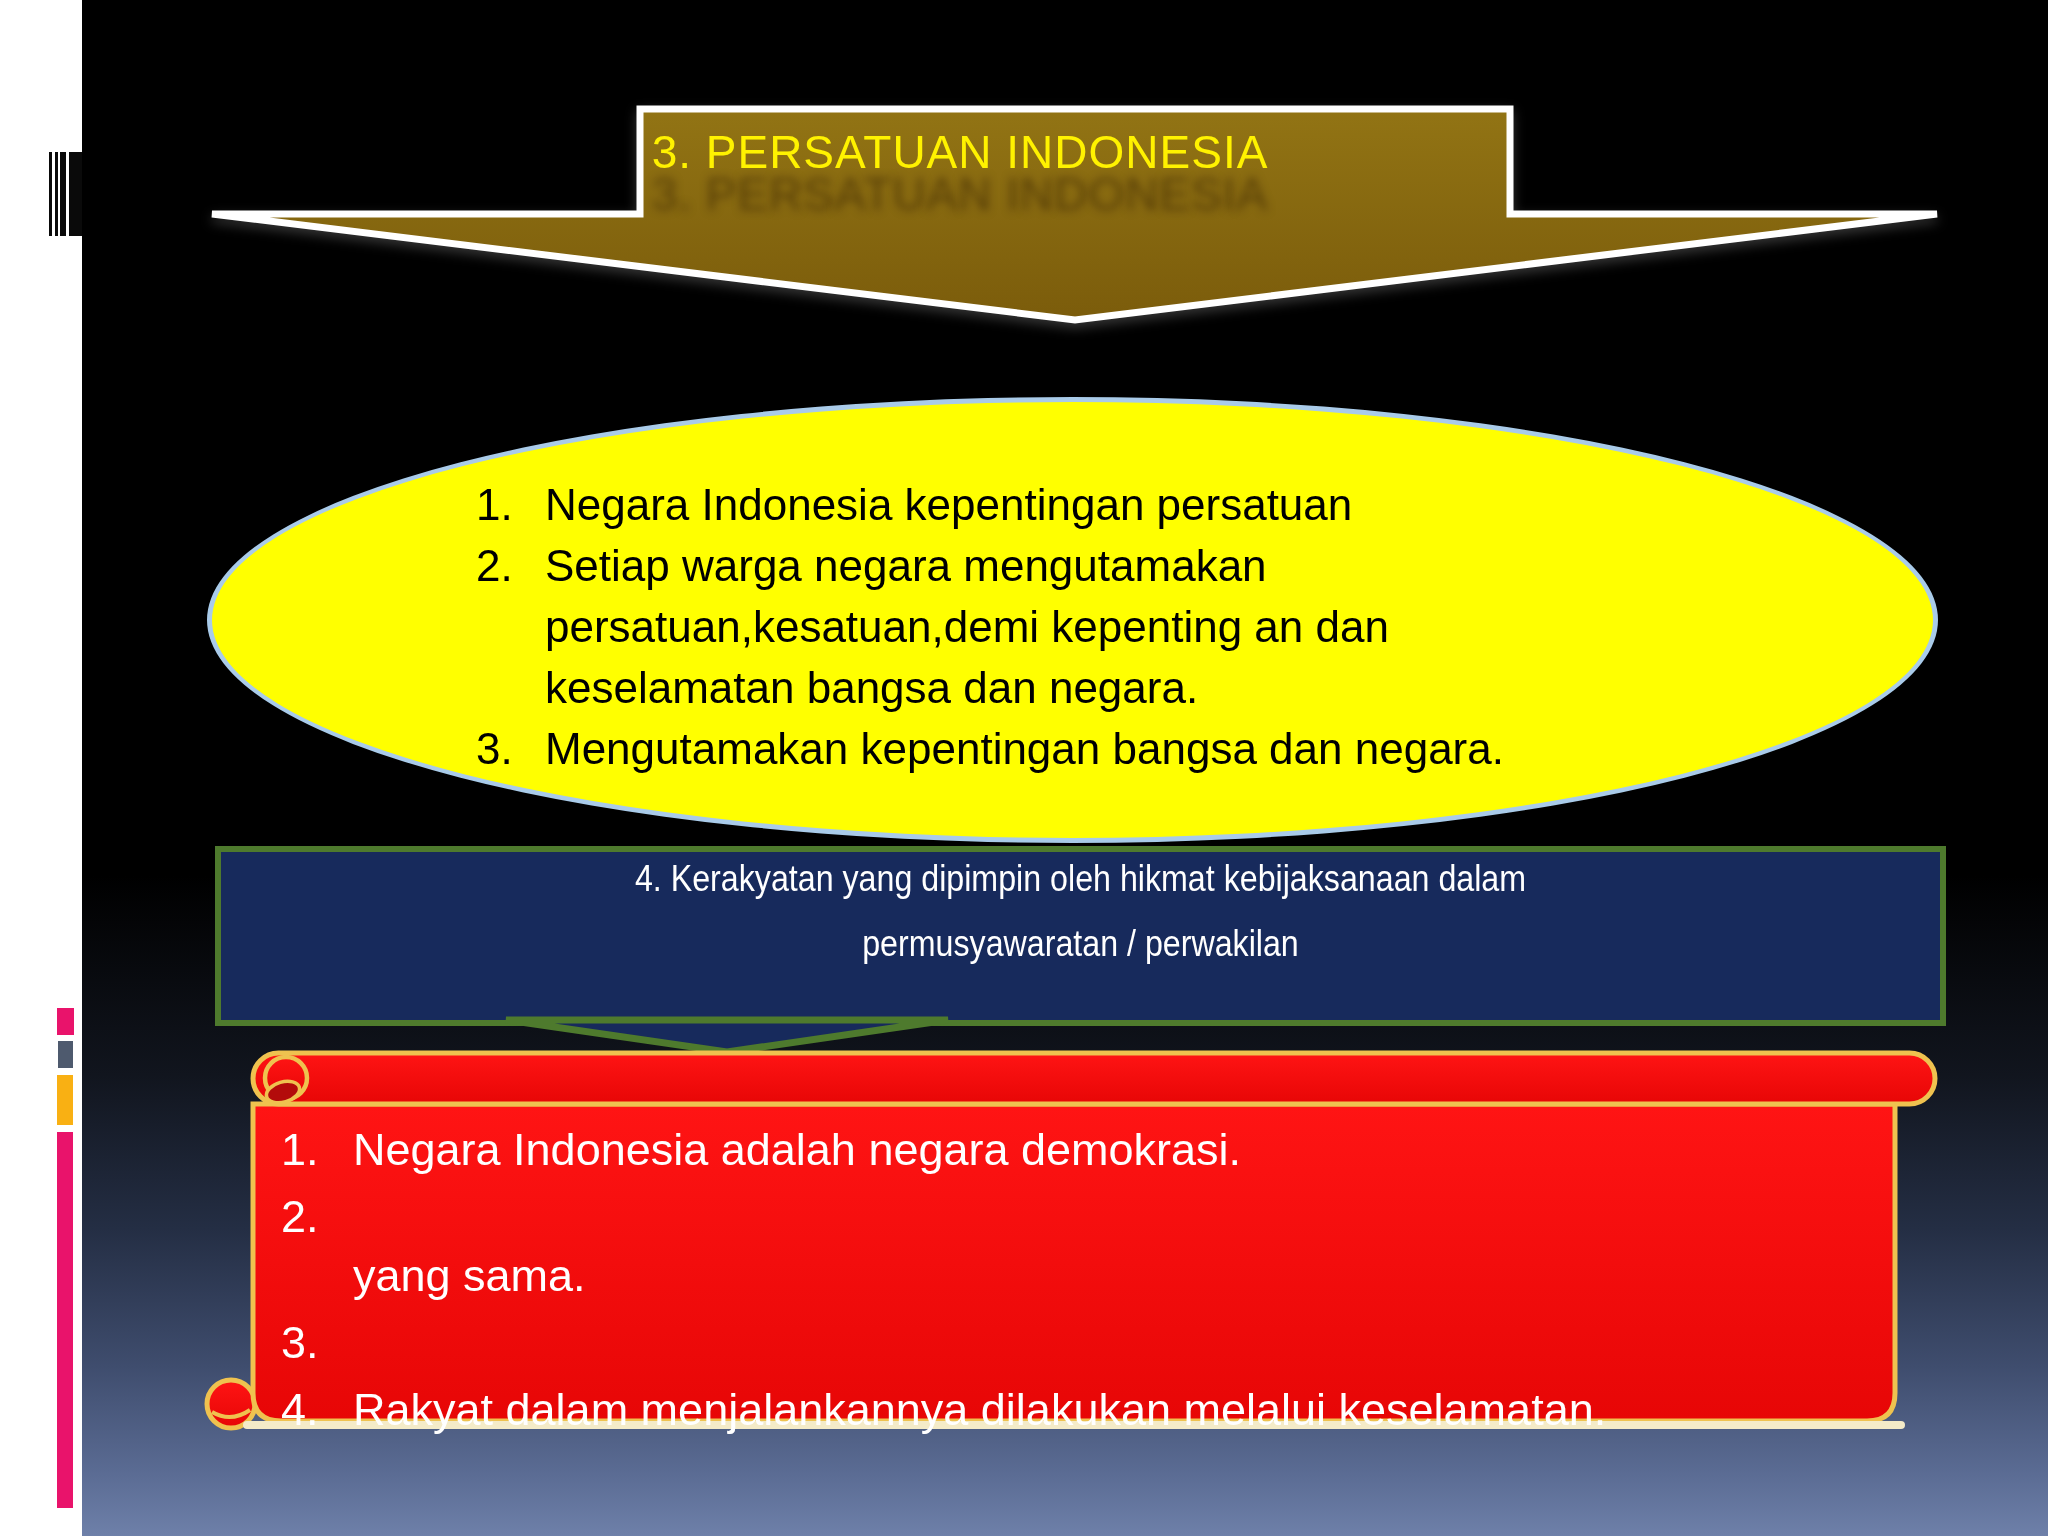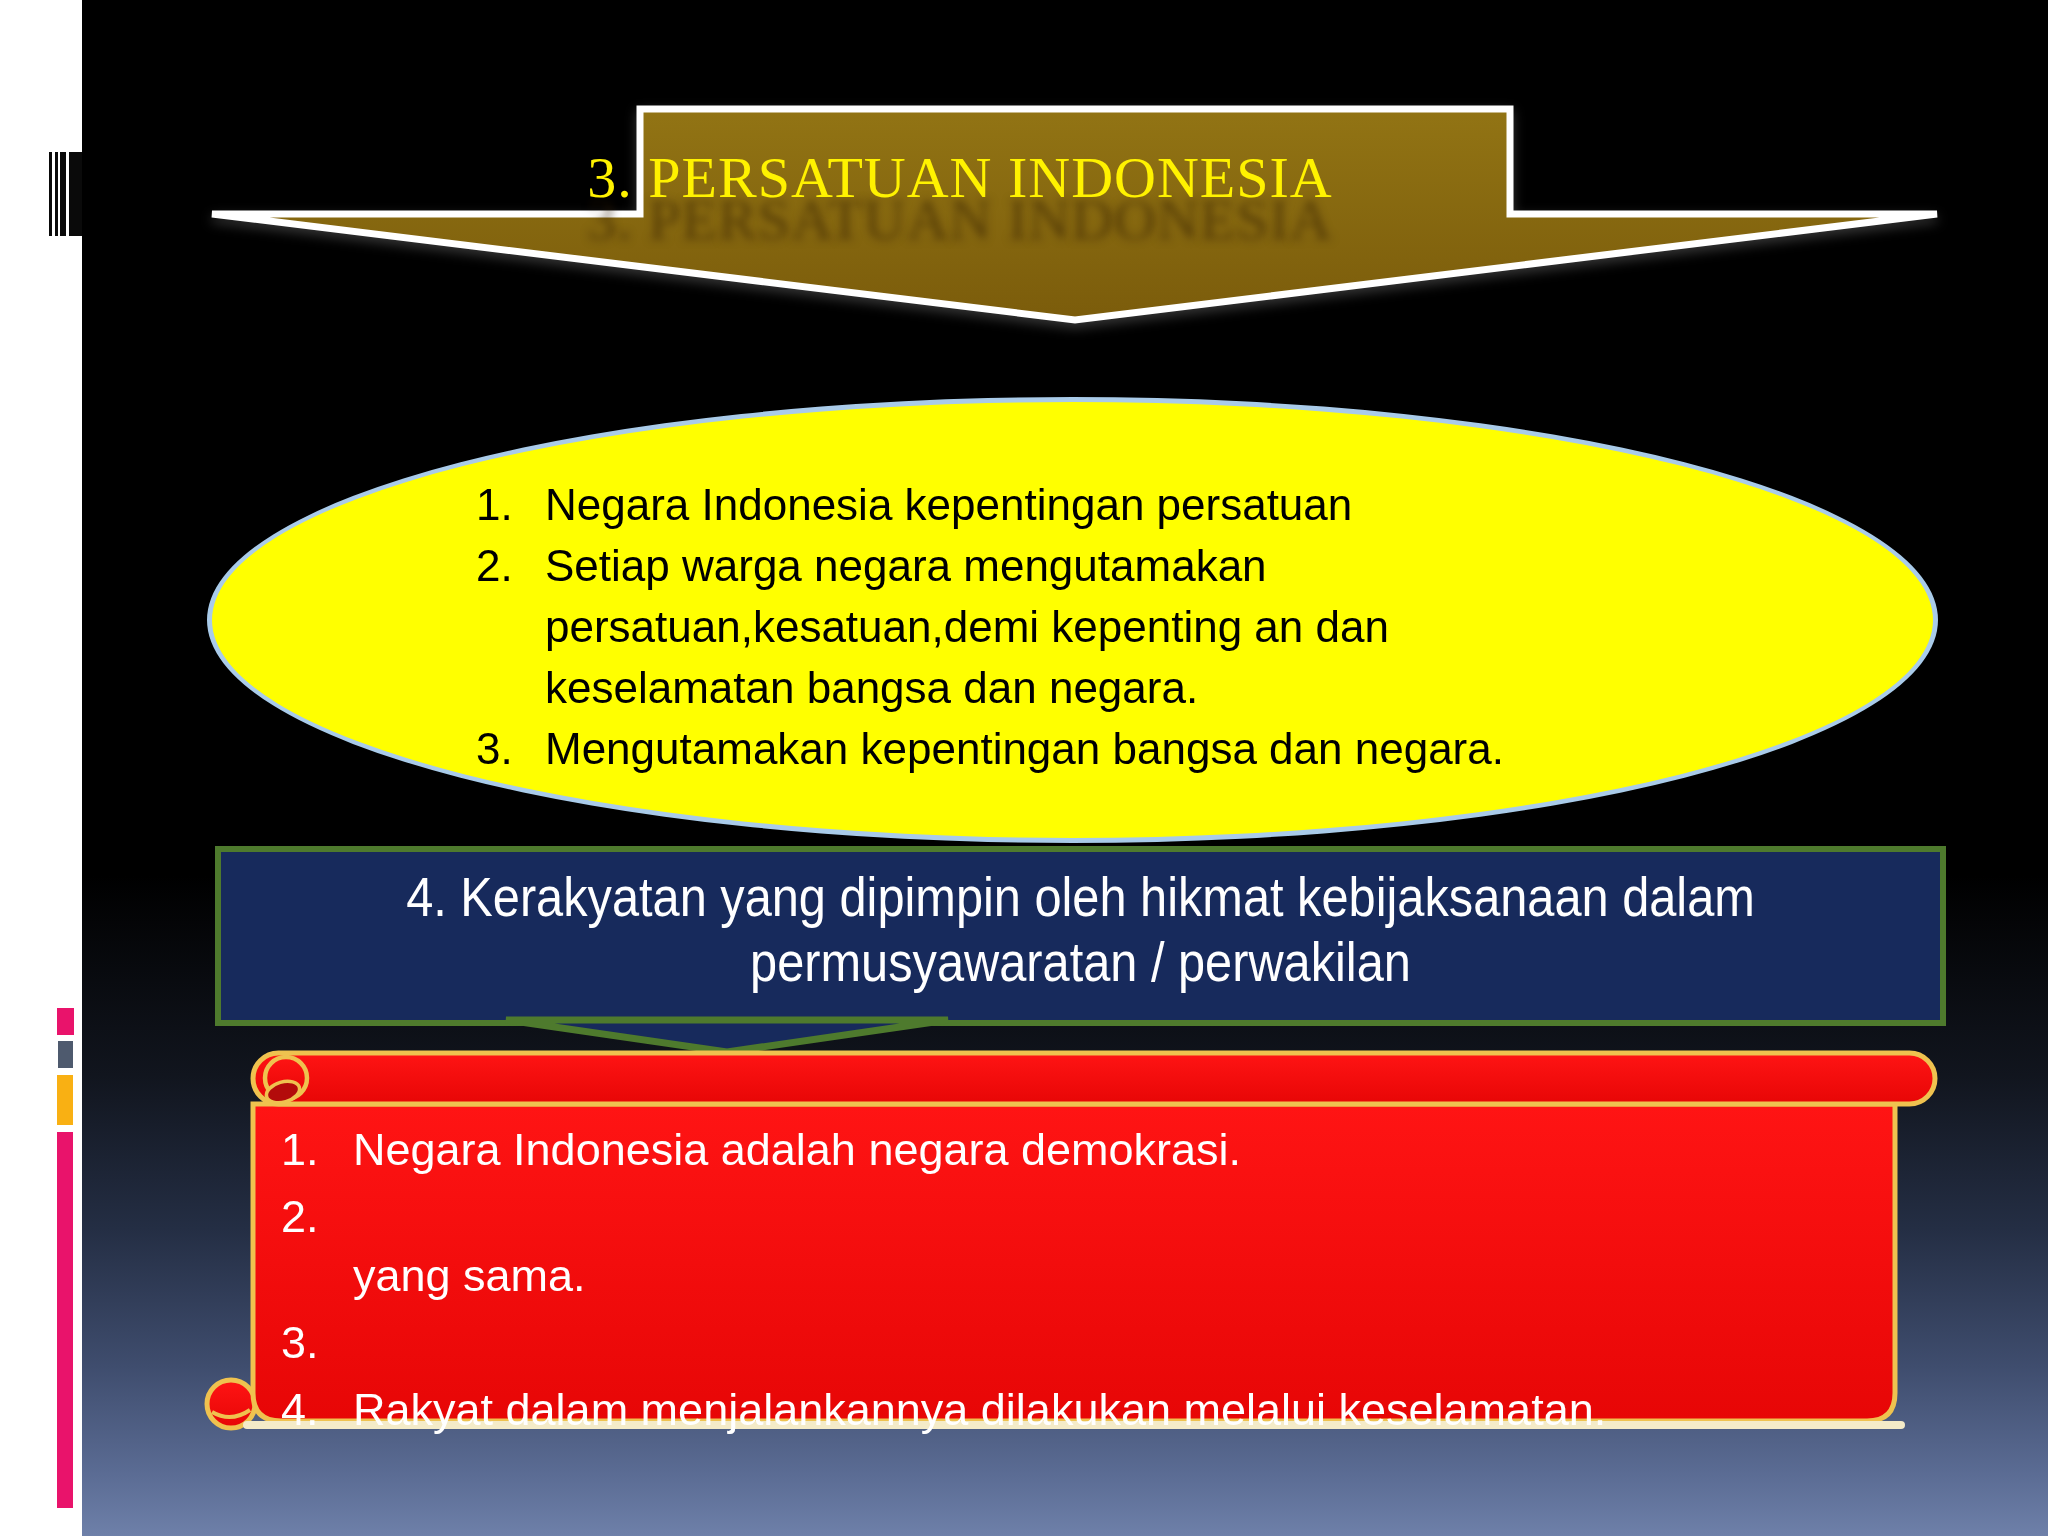--- a/index.html
+++ b/index.html
@@ -25,25 +25,25 @@
   .chip-pink{left:57px;top:1008px;width:17px;height:27px;background:#e9136b;}
   .chip-gray{left:58px;top:1041px;width:15px;height:27px;background:#4e5a6e;}
   .chip-amber{left:57px;top:1075px;width:16px;height:50px;background:#f9b013;}
   .chip-bar{left:57px;top:1132px;width:16px;height:376px;background:#e9136b;}
 
   
   svg.overlay{position:absolute;left:0;top:0;z-index:4;pointer-events:none;}
 
   
   .banner-title{
-    position:absolute;left:640px;top:125px;width:870px;height:105px;z-index:5;
+    position:absolute;left:640px;top:99px;width:870px;height:105px;z-index:5;
     display:flex;align-items:center;justify-content:center;
     padding-right:230px;box-sizing:border-box;
-    font-family:Liberation Serif, serif;
-    font-size:58px;letter-spacing:1px;color:#fff200;
+    font-family:Liberation Sans, sans-serif;
+    font-size:46px;letter-spacing:1px;color:#fff200;
     text-shadow:0 42px 9px rgba(45,25,0,.55);
     white-space:nowrap;
   }
 
   
   .ellipse{
     position:absolute;left:207px;top:397px;width:1731px;height:446px;z-index:2;
     box-sizing:border-box;border:5px solid #a9cbe9;border-radius:50%;
     background:#ffff00;overflow:hidden;
   }
@@ -52,21 +52,21 @@
   .ellipse-list .num{width:69px;flex:none;}
   .line{white-space:nowrap;}
 
   
   .bluebox{
     position:absolute;left:215px;top:846px;width:1731px;height:180px;z-index:2;
     box-sizing:border-box;background:#172a5c;border:6px solid #4e7a2d;
   }
   .bluebox-text{
     position:absolute;left:215px;top:846px;width:1731px;z-index:5;
-    padding-top:18px;color:#ffffff;font-size:56px;line-height:65px;text-align:center;
+    color:#ffffff;font-size:37px;line-height:65px;text-align:center;
   }
   .bluebox-text .line{display:block;transform:scaleX(0.87);transform-origin:50% 50%;}
 
   
   .scroll-list{position:absolute;left:281px;top:1120px;z-index:5;color:#ffffff;font-size:45px;line-height:59px;}
   .scroll-list .li{margin-bottom:8px;}
   .scroll-list .num{width:72px;flex:none;}
 </style>
 </head>
 <body>

